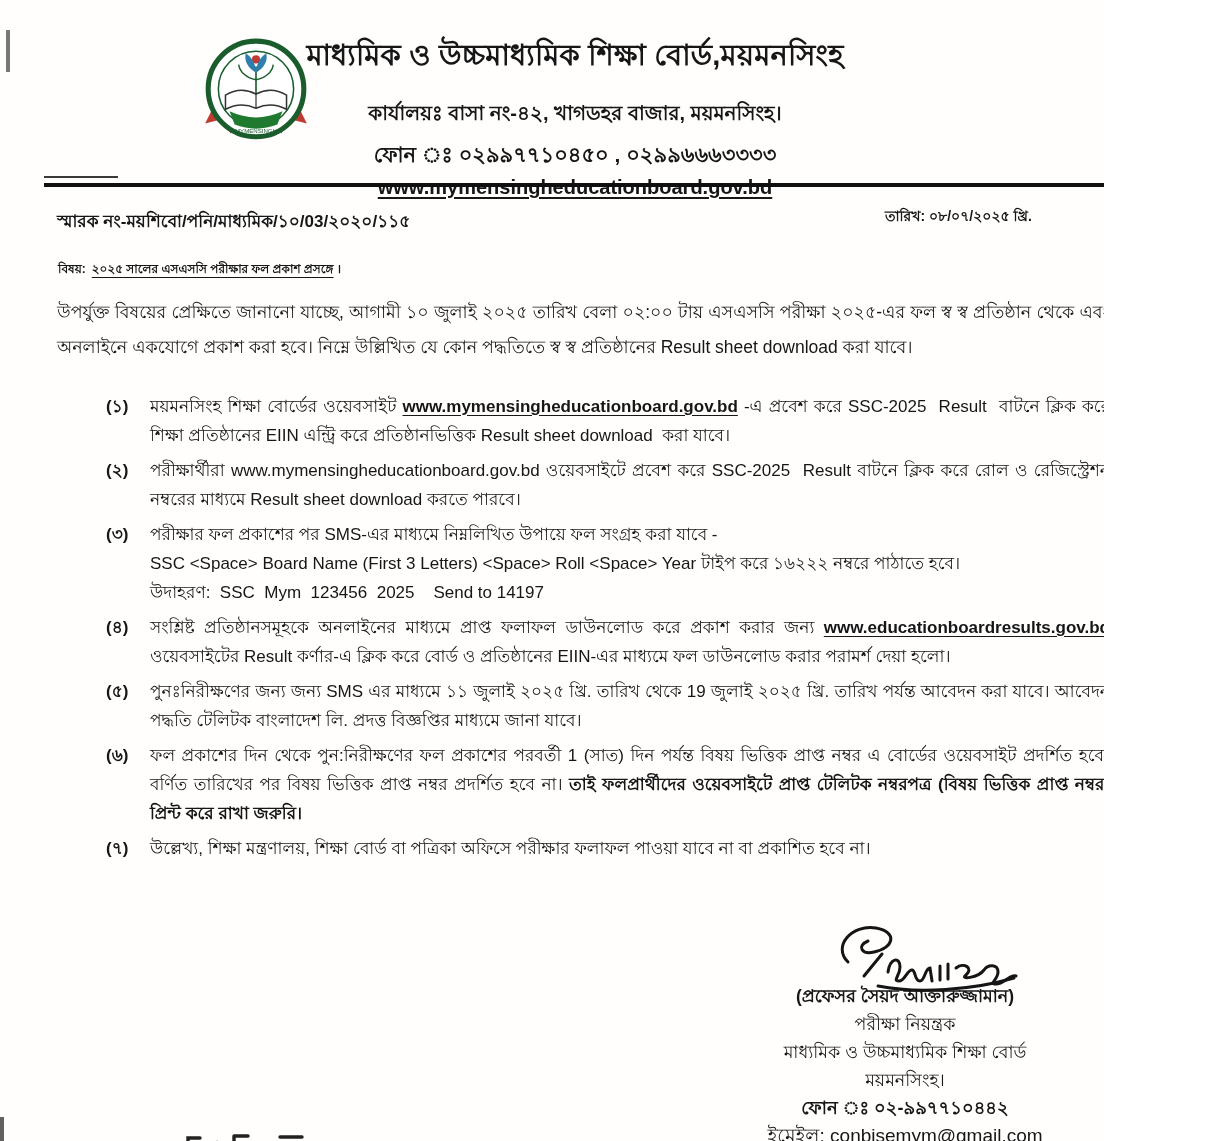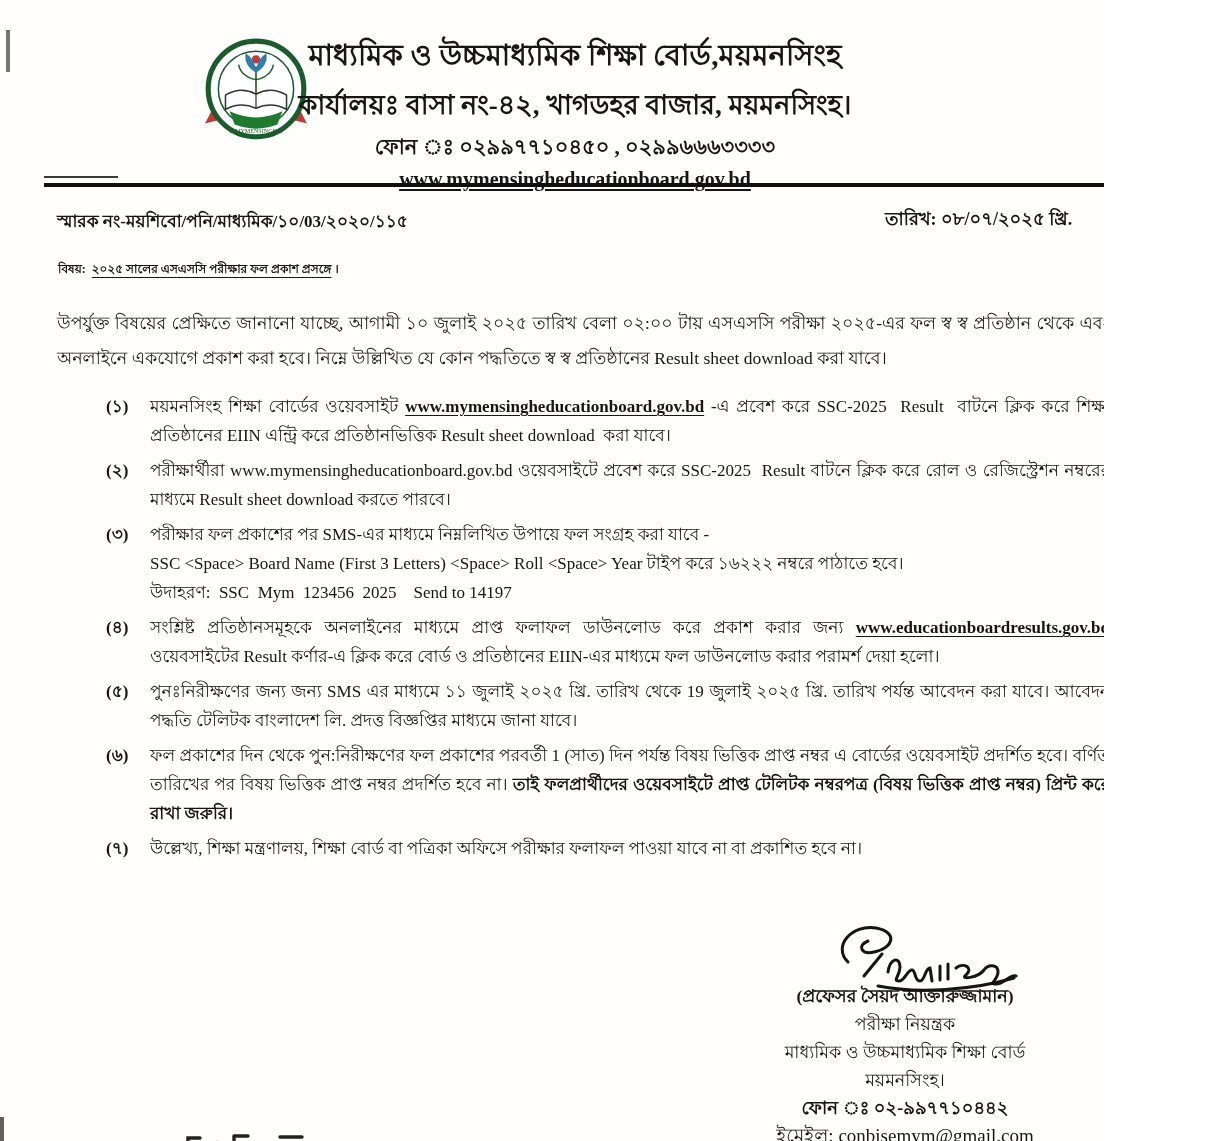--- a/index.html
+++ b/index.html
@@ -1,41 +1,41 @@
 <!DOCTYPE html>
 <html><head>
 <meta charset="utf-8">
 <style>
   html,body{margin:0;padding:0;background:#ffffff;}
   .page{
     position:relative;
     width:1104px;height:1141px;
     background:#fffefd;
     overflow:hidden;
-    font-family:Liberation Serif, serif;
+    font-family:Liberation Sans, sans-serif;
     color:#161616;
   }
   
   .logo{position:absolute;left:203px;top:34px;width:106px;height:116px;}
   .header-text{position:absolute;left:255px;top:36px;width:640px;text-align:center;}
   .org-name{font-size:29px;font-weight:700;line-height:38px;letter-spacing:.2px;}
-  .org-address{font-size:27px;font-weight:600;margin-top:16px;line-height:30px;}
+  .org-address{font-size:20px;font-weight:600;margin-top:24px;line-height:30px;}
   .org-phone{font-size:21px;font-weight:700;margin-top:12px;line-height:30px;}
   .org-site{font-size:20px;font-weight:700;margin-top:3px;line-height:28px;
     text-decoration:underline;text-underline-offset:3px;}
   .pre-rule{position:absolute;left:44px;top:176px;width:74px;height:2px;background:#3a3a3a;}
   .rule{position:absolute;left:44px;top:183px;width:1140px;height:4px;background:#101010;}
   
   .memo{position:absolute;left:57px;top:208px;font-size:17px;font-weight:600;}
-  .date{position:absolute;left:885px;top:205px;font-size:18px;font-weight:600;}
+  .date{position:absolute;left:885px;top:205px;font-size:14px;font-weight:600;}
   
   .subject{position:absolute;left:58px;top:260px;font-size:12px;font-weight:700;}
   .subject .sub-text{text-decoration:underline;text-underline-offset:4px;margin-left:6px;}
   
-  .intro{position:absolute;left:57px;top:306px;width:1053px;
+  .intro{position:absolute;left:57px;top:295px;width:1053px;
     font-size:17.5px;line-height:35px;text-align:justify;white-space:pre-wrap;}
   
   .list{position:absolute;left:106px;top:392px;width:1004px;}
   .item{display:flex;margin-bottom:6px;}
   .num{flex:0 0 44px;font-size:17px;font-weight:600;line-height:29px;}
   .txt{flex:1;font-size:17px;line-height:29px;}
   .para{text-align:justify;white-space:pre-wrap;}
   .sg-n{font-weight:400;}
   .sg-b{font-weight:700;}
   .sg-u{text-decoration:underline;text-underline-offset:3px;font-weight:600;}

